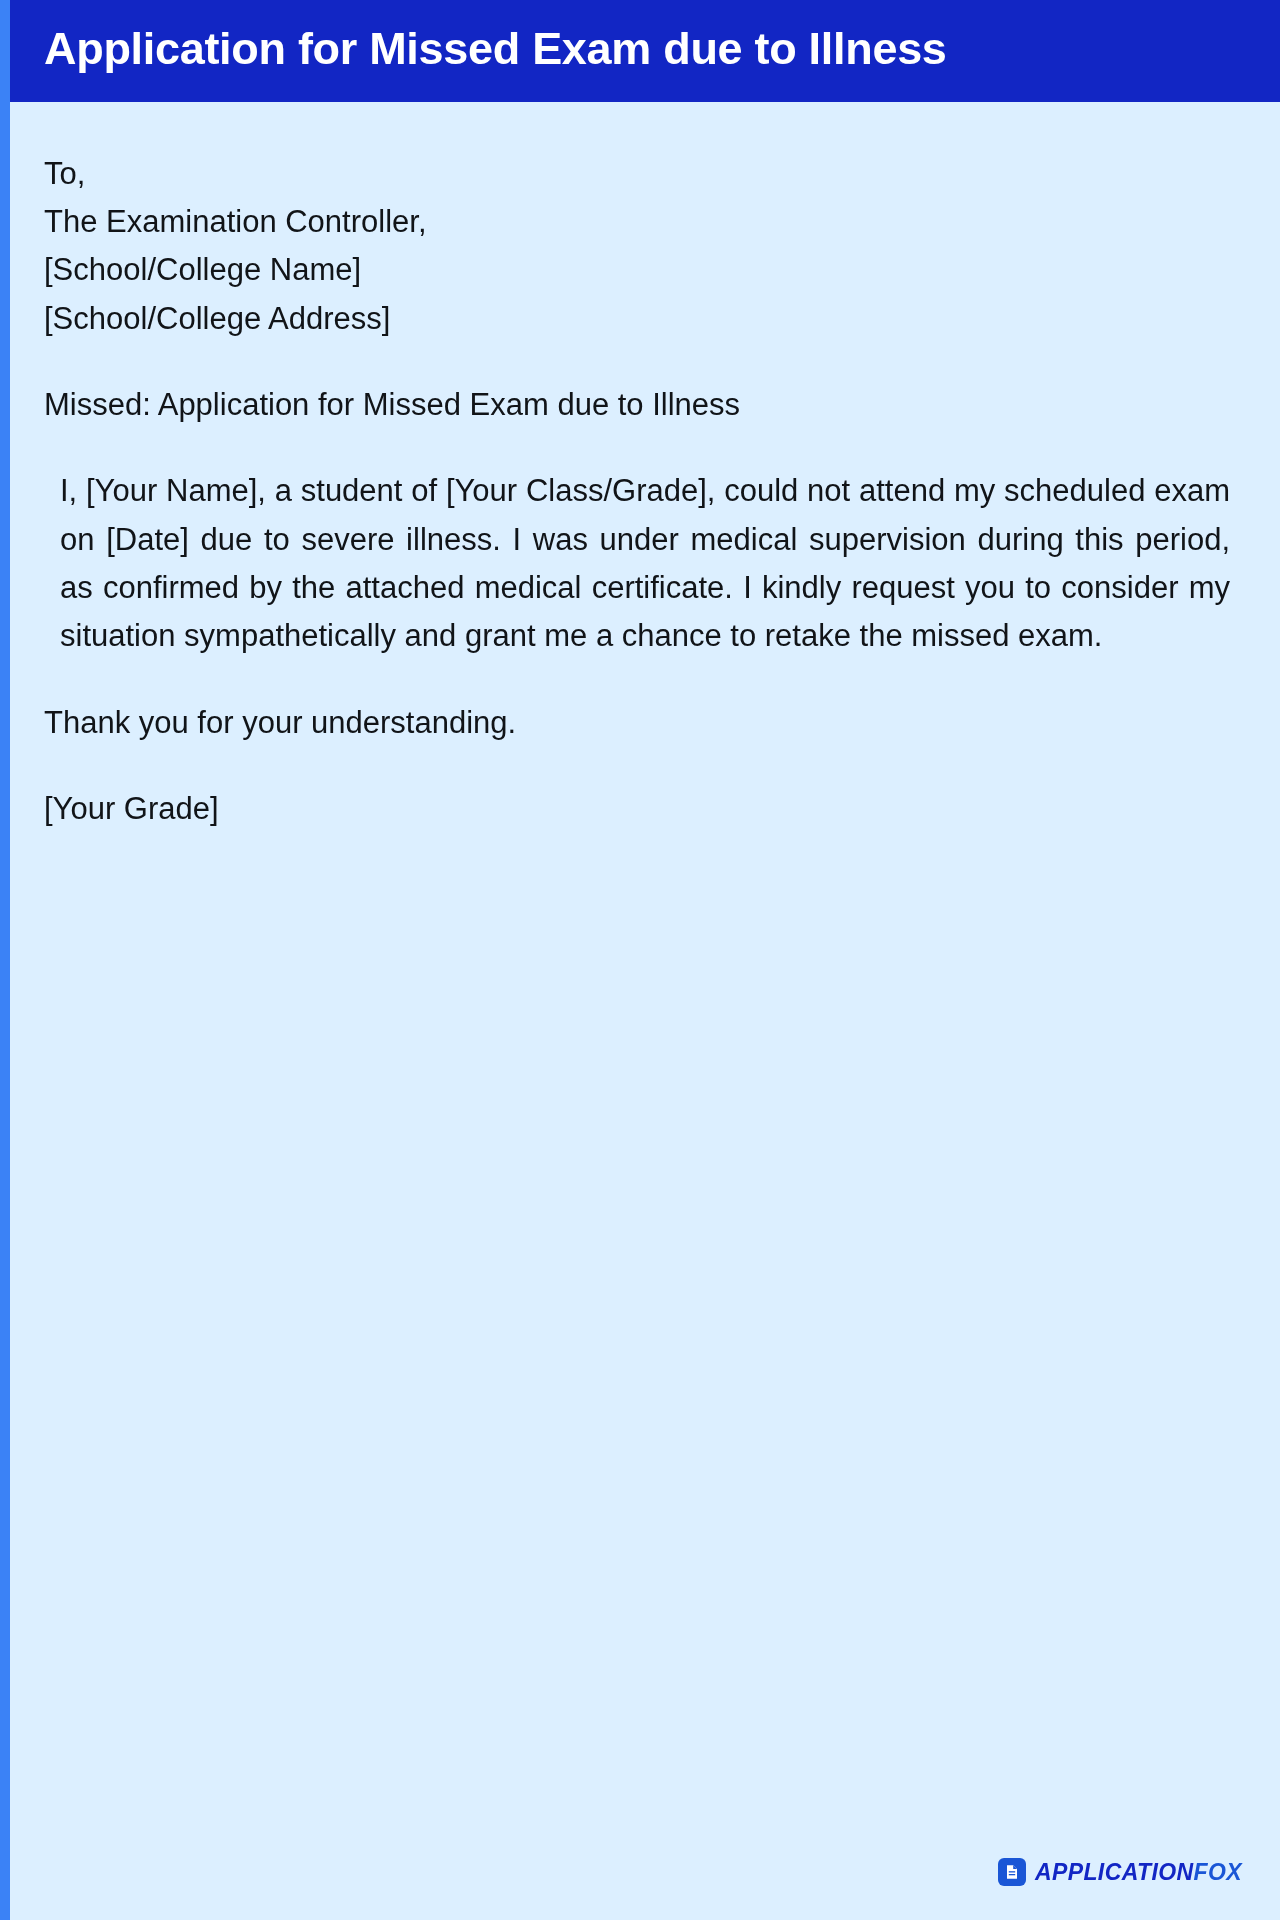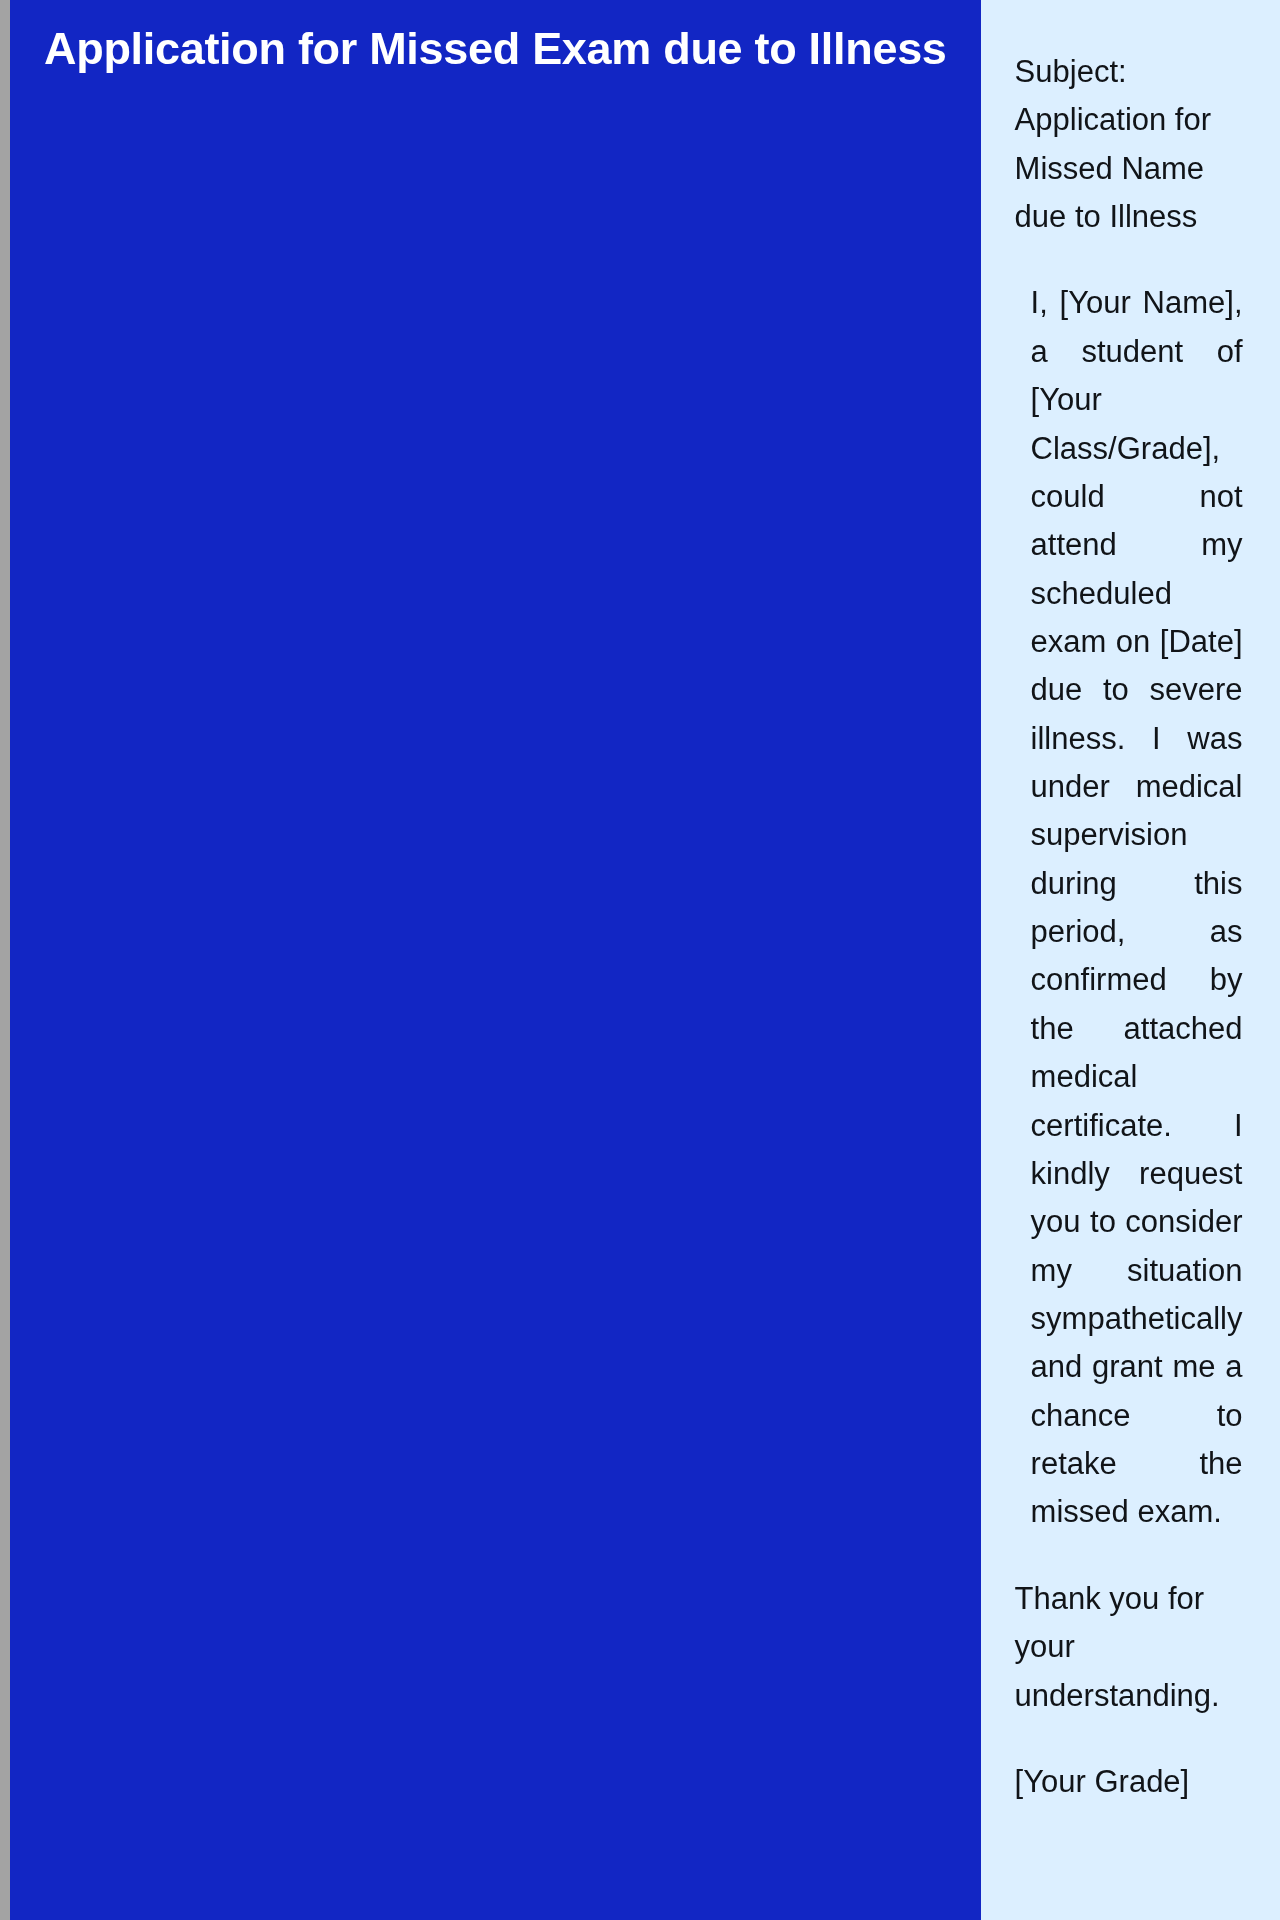--- a/index.html
+++ b/index.html
@@ -11,23 +11,23 @@
     height: 1920px;
     background: #ffffff;
     font-family: "Liberation Sans", sans-serif;
   }
   .page {
     position: relative;
     width: 1280px;
     height: 1920px;
     background: #dcefff;
     box-sizing: border-box;
-    border-left: 10px solid #a3a3a3;
+    border-left: 10px solid #3b82f6;
     display: flex;
-    flex-direction: row;
+    flex-direction: column;
     overflow: hidden;
   }
   .header-bar {
     background: #1226c4;
     color: #ffffff;
     padding: 24px 34px 28px 34px;
     box-sizing: border-box;
     flex: 0 0 auto;
   }
   .header-title {
@@ -98,23 +98,29 @@
 <body>
 
 <div class="page">
 
   <div class="header-bar">
     <h1 class="header-title">Application for Missed Exam due to Illness</h1>
   </div>
 
   <div class="letter-body">
 
+    <div class="block">
+      <div class="line">To,</div>
+      <div class="line">The Examination Controller,</div>
+      <div class="line">[School/College Name]</div>
+      <div class="line">[School/College Address]</div>
+    </div>
 
     <div class="block">
-      <div class="line">Subject: Application for Missed Name due to Illness</div>
+      <div class="line">Missed: Application for Missed Exam due to Illness</div>
     </div>
 
     <div class="block">
       <p class="para">I, [Your Name], a student of [Your Class/Grade], could not attend my scheduled exam on [Date] due to severe illness. I was under medical supervision during this period, as confirmed by the attached medical certificate. I kindly request you to consider my situation sympathetically and grant me a chance to retake the missed exam.</p>
     </div>
 
     <div class="block">
       <div class="line">Thank you for your understanding.</div>
     </div>
 

